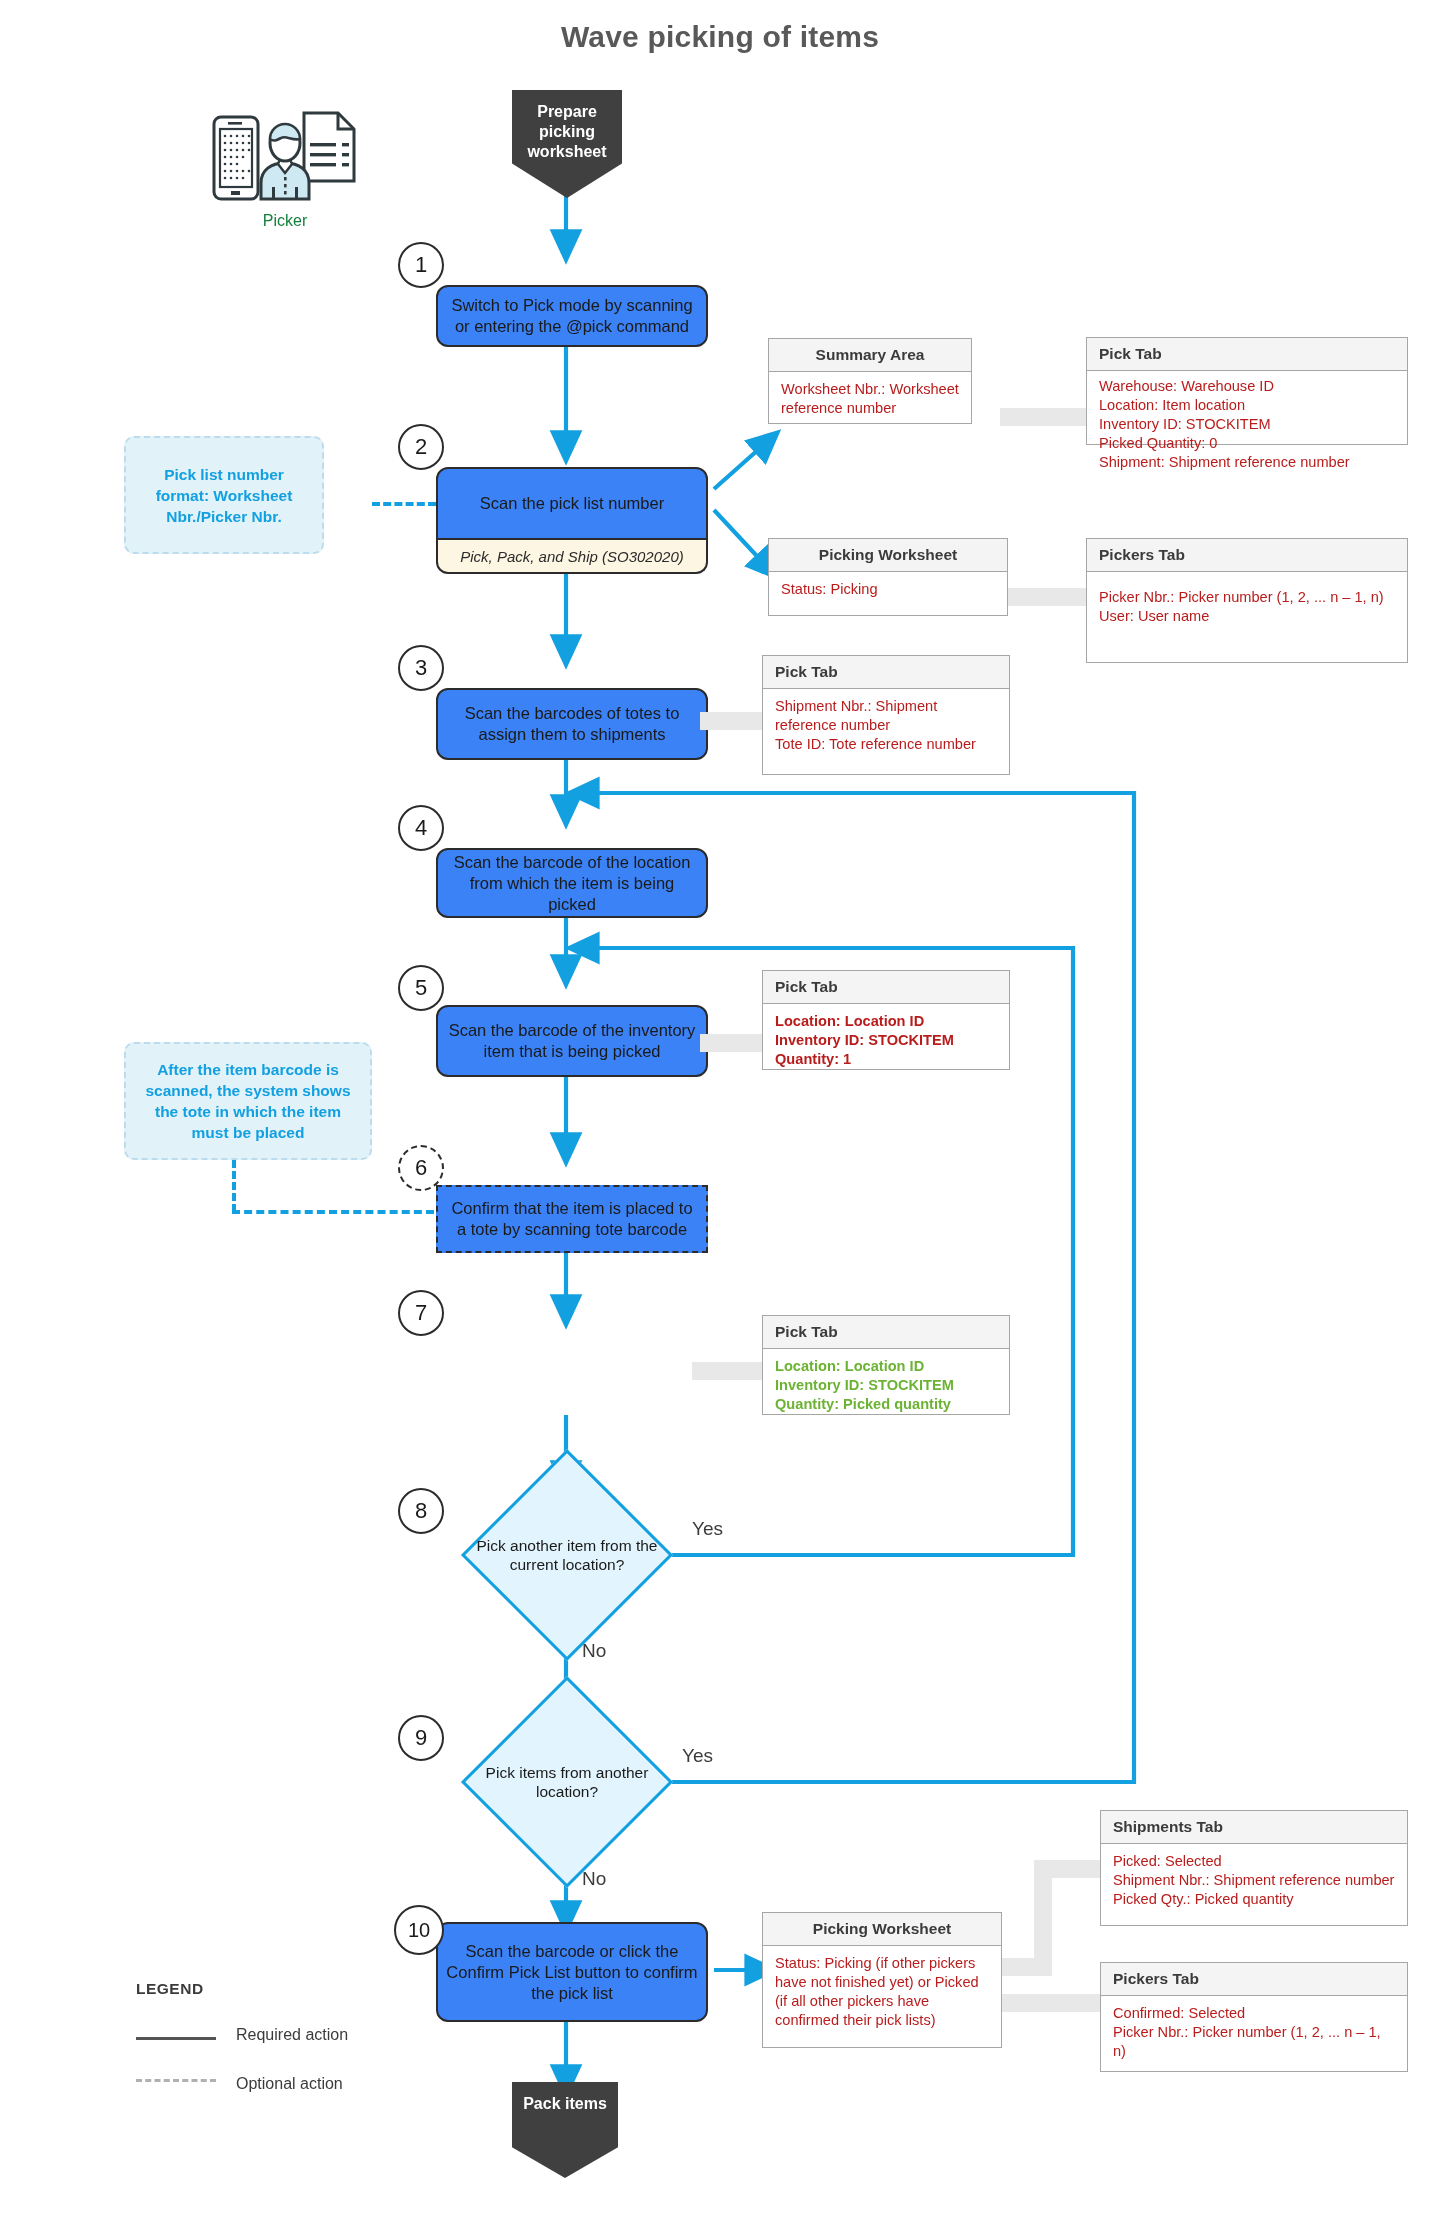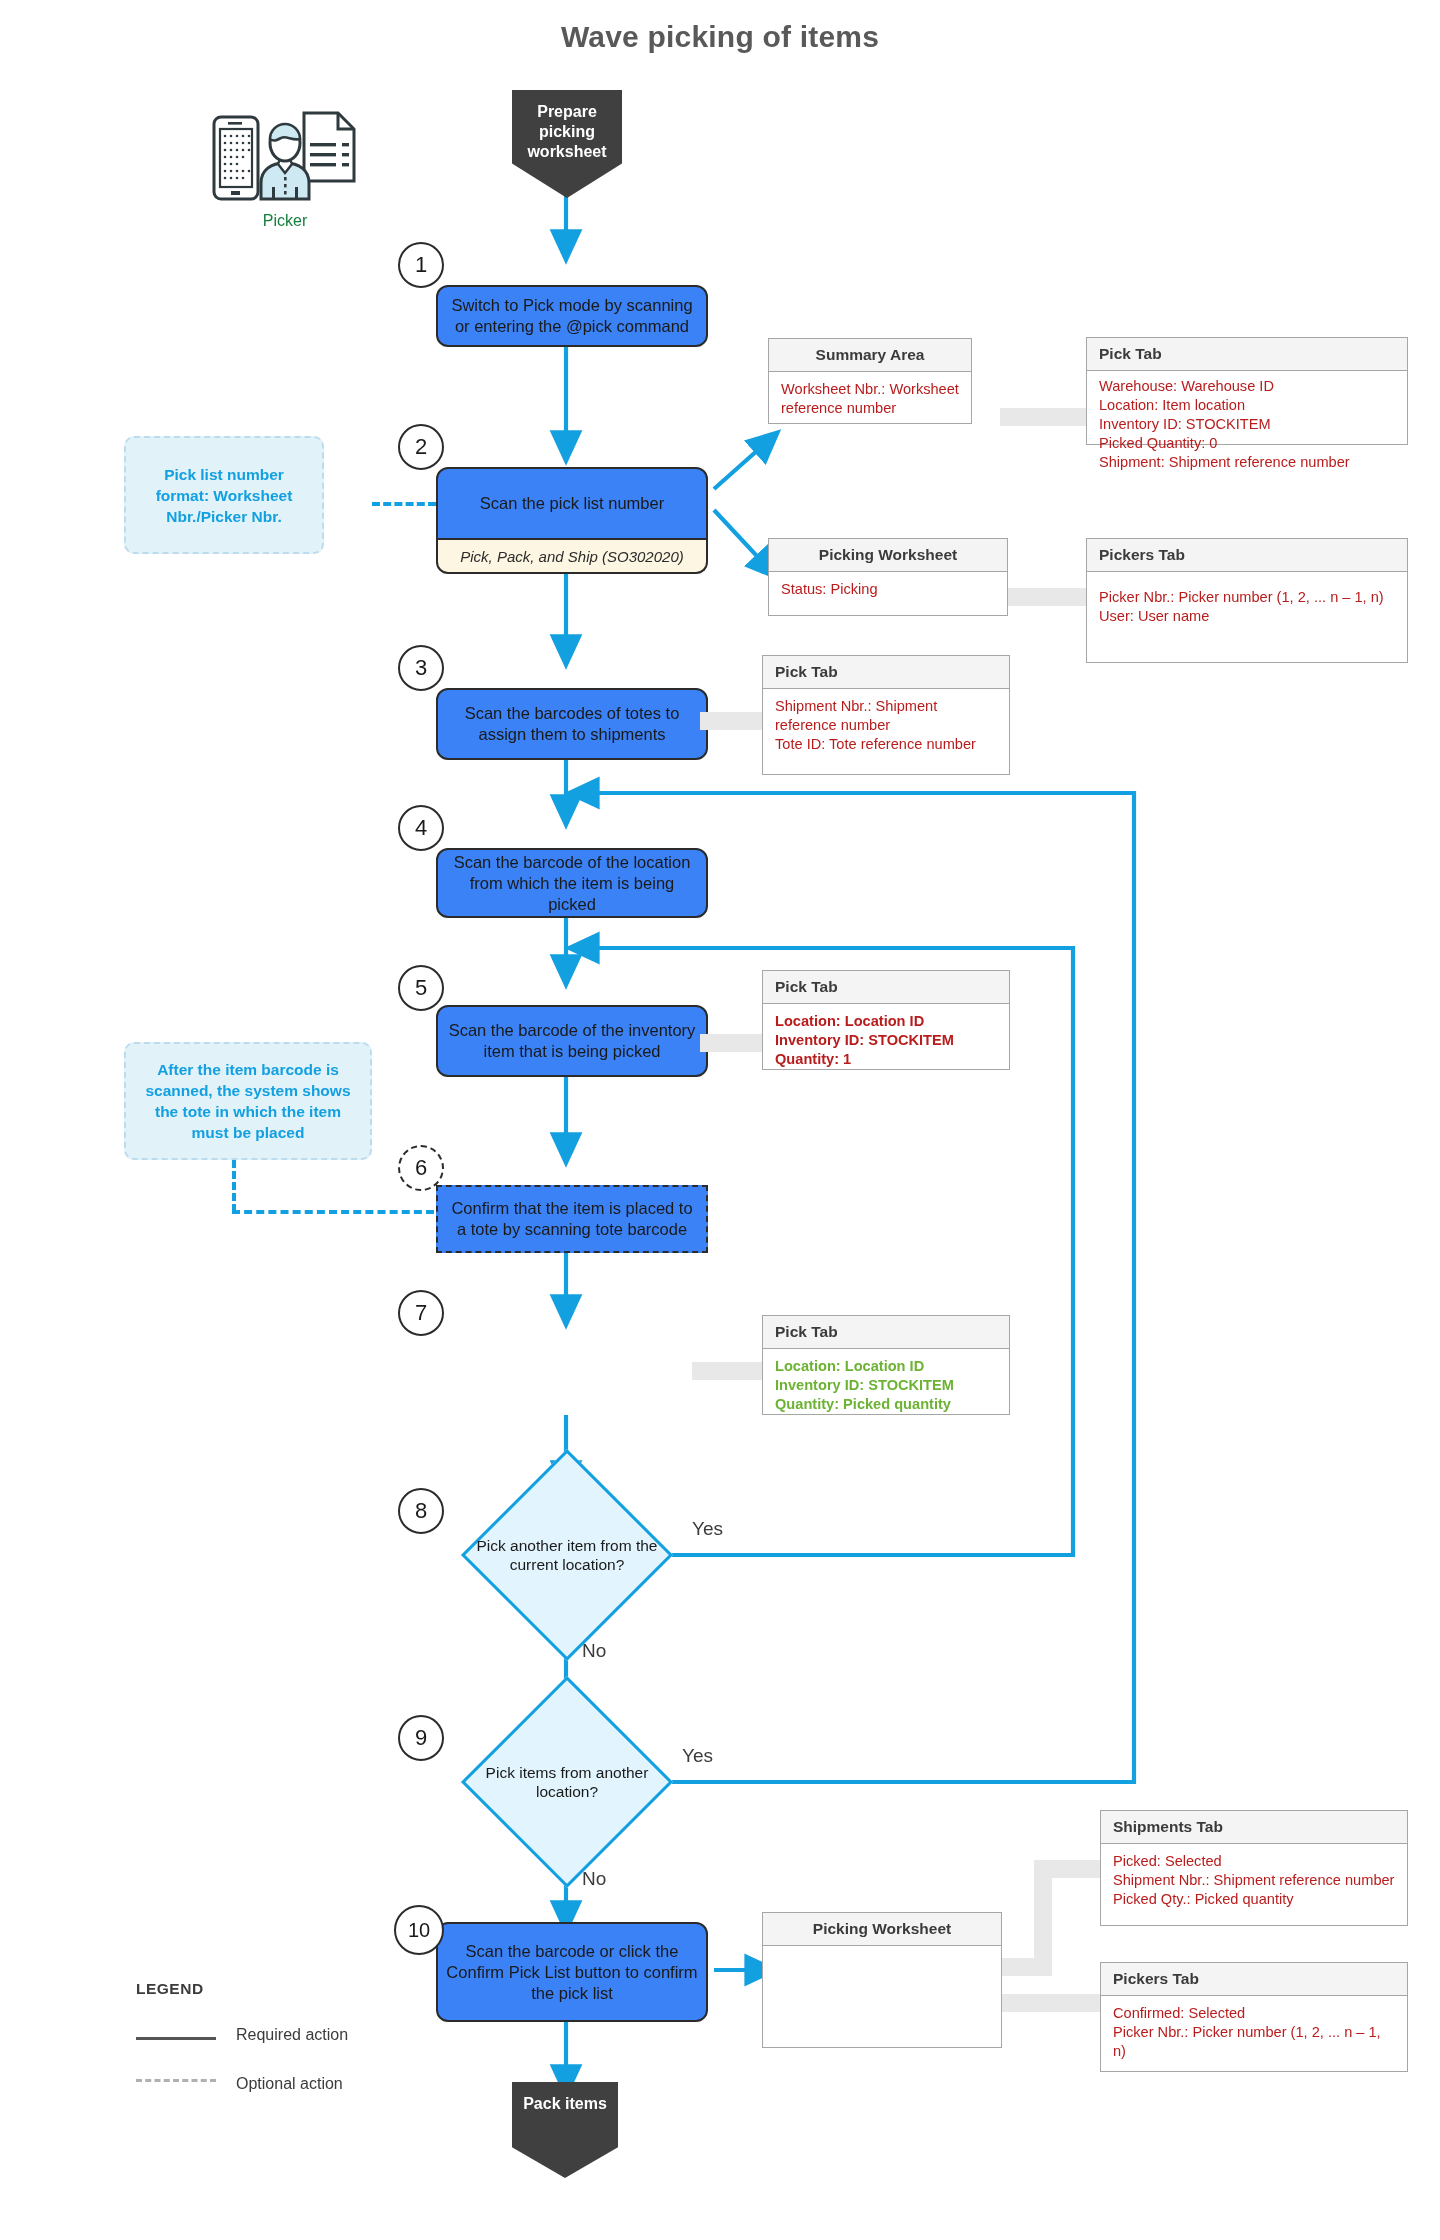--- a/index.html
+++ b/index.html
@@ -285,20 +285,21 @@
   <div class="abs diamond" style="left:492px;top:1707px;width:150px;height:150px;"></div>
   <div class="abs dlabel" style="left:476px;top:1748px;width:182px;height:68px;">Pick items from another location?</div>
   <div class="abs branch" style="left:682px;top:1745px;">Yes</div>
   <div class="abs branch" style="left:582px;top:1868px;">No</div>
 
   <div class="abs stepnum wide" style="left:394px;top:1905px;width:50px;height:50px;">10</div>
   <div class="abs proc" style="left:436px;top:1922px;width:272px;height:100px;">Scan the barcode or click the Confirm Pick List button to confirm the pick list</div>
 
   <div class="abs panel" style="left:762px;top:1912px;width:240px;height:136px;">
     <div class="phead center">Picking Worksheet</div>
+    <div class="pbody">Status: Picking (if other pickers have not finished yet) or Picked (if all other pickers have confirmed their pick lists)</div>
   </div>
 
   <div class="abs stub" style="left:994px;top:1958px;width:58px;height:18px;"></div>
   <div class="abs stub" style="left:1034px;top:1860px;width:18px;height:104px;"></div>
   <div class="abs stub" style="left:1034px;top:1860px;width:68px;height:18px;"></div>
   <div class="abs panel" style="left:1100px;top:1810px;width:308px;height:116px;">
     <div class="phead">Shipments Tab</div>
     <div class="pbody">
       <div>Picked: Selected</div>
       <div>Shipment Nbr.: Shipment reference number</div>

